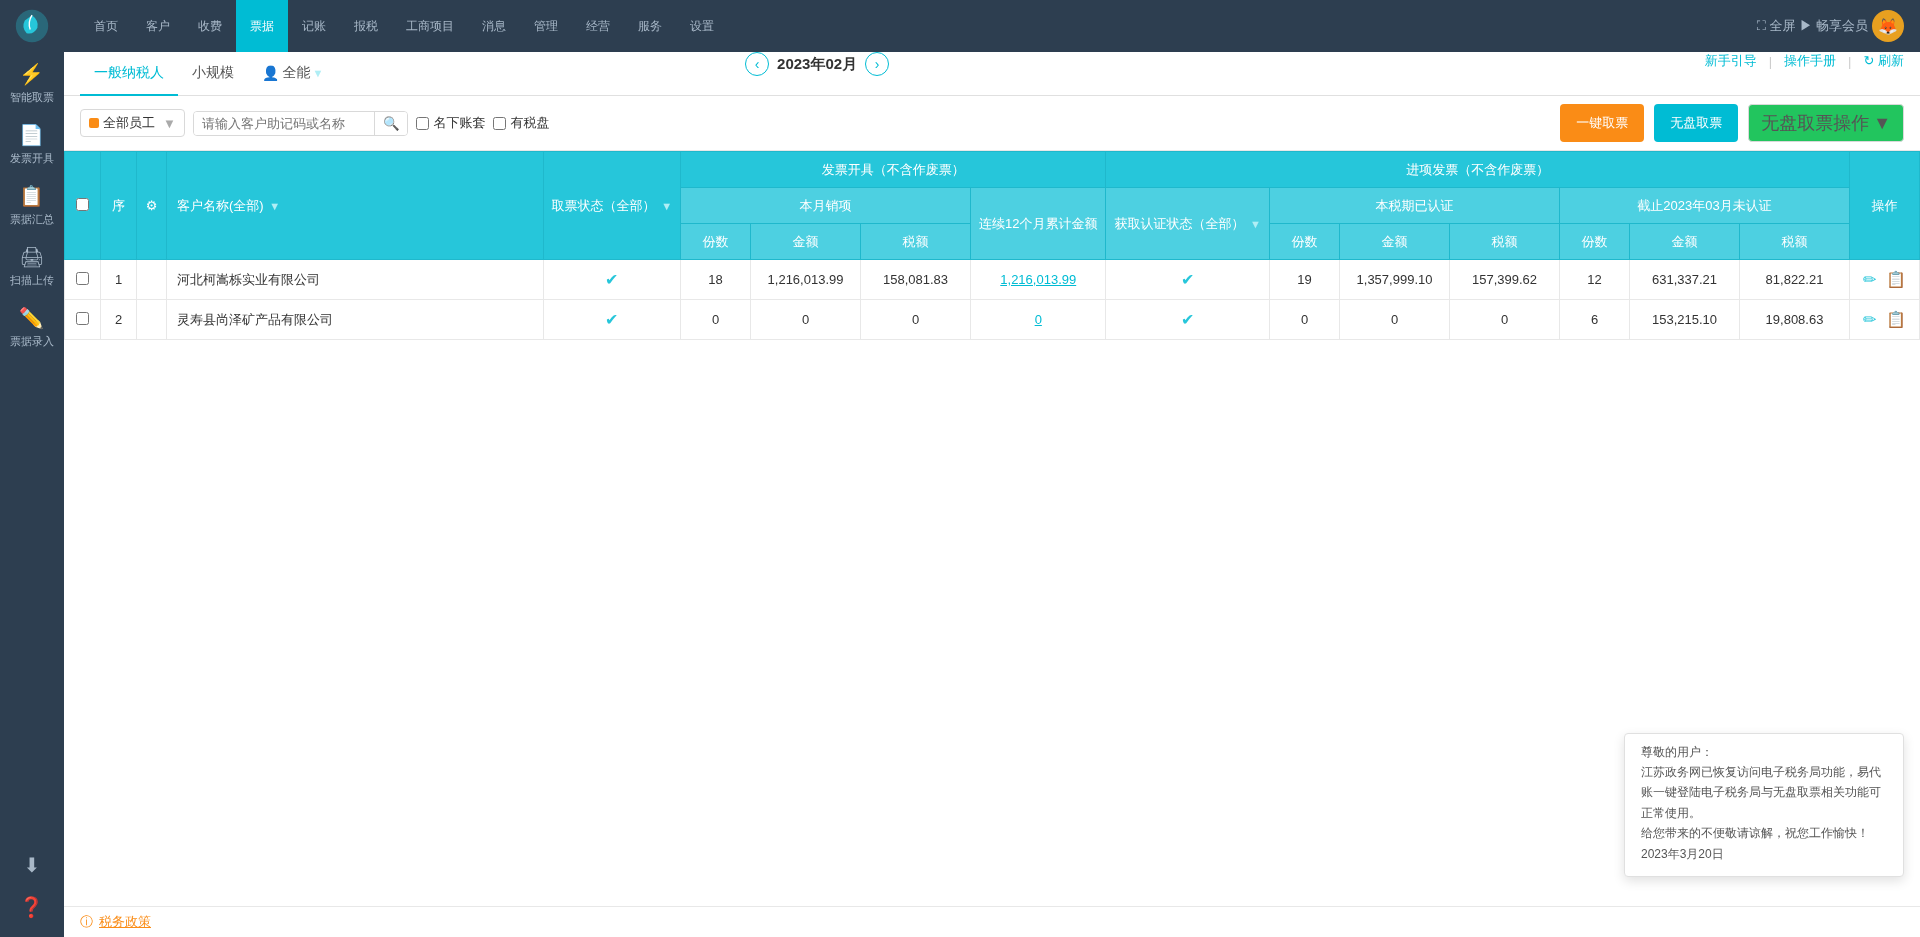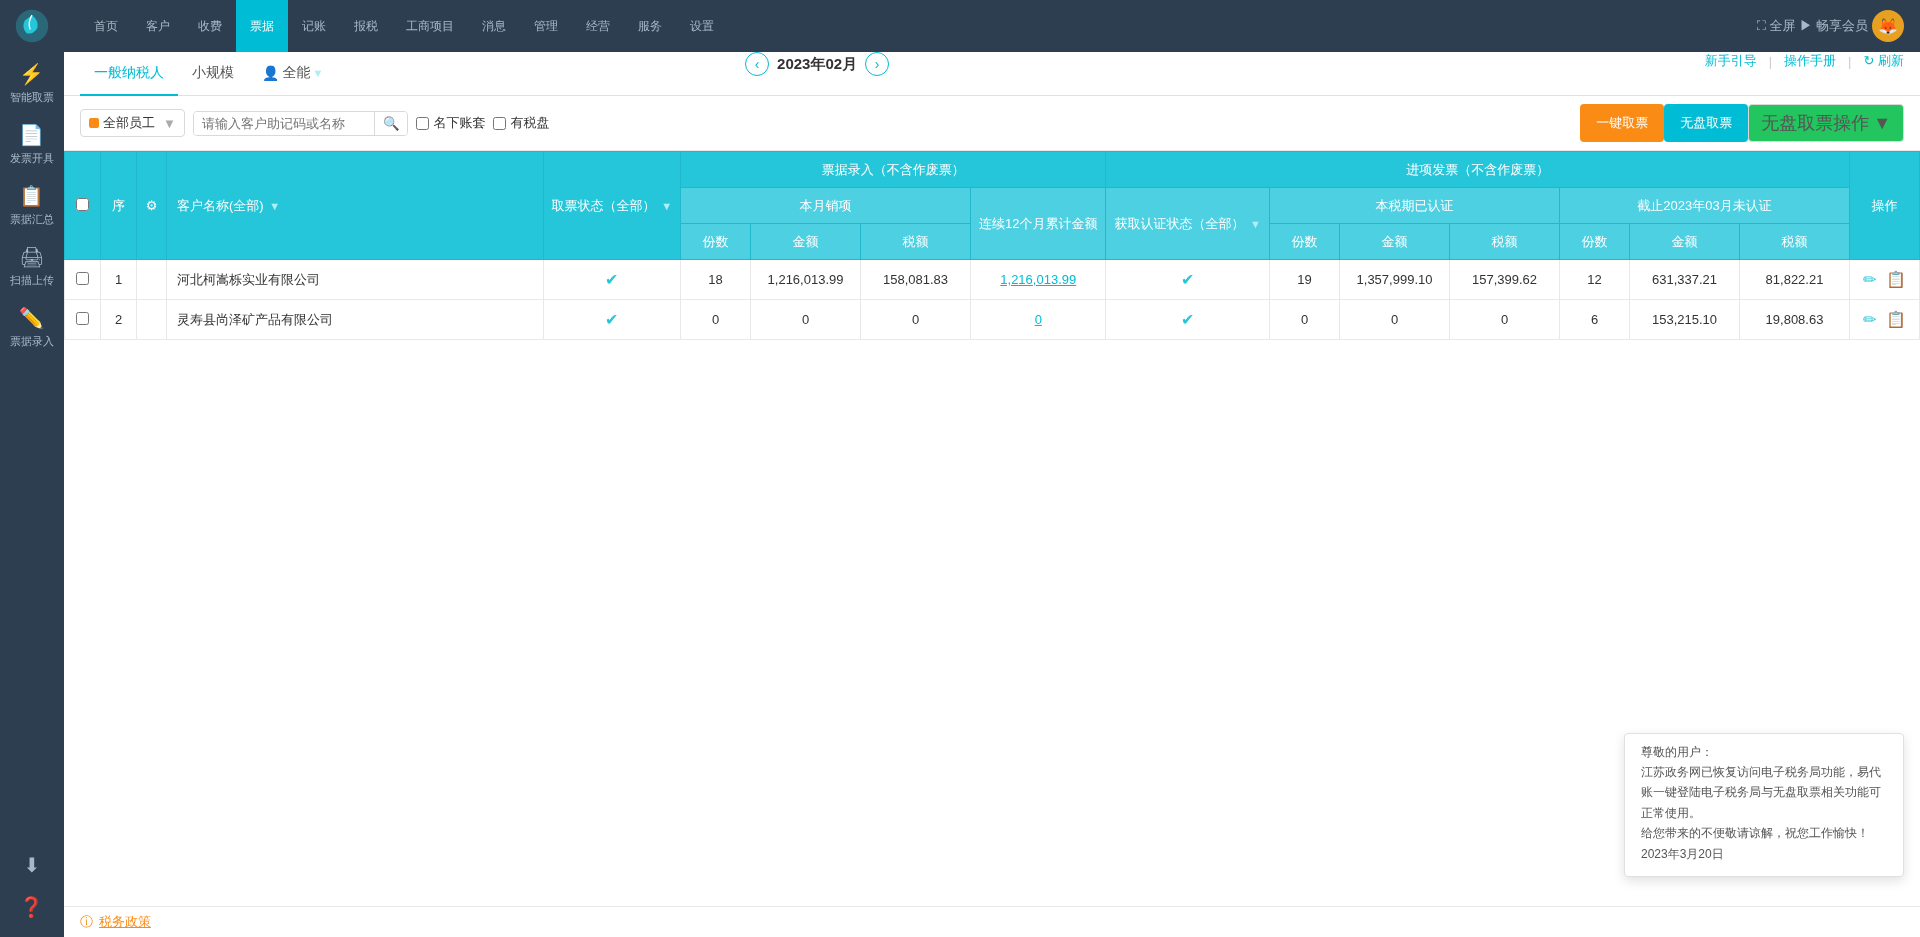--- a/index.html
+++ b/index.html
@@ -190,21 +190,21 @@
       border: none;
       border-left: 1px solid #d9d9d9;
       padding: 4px 8px;
       cursor: pointer;
       color: #888;
     }
     .checkbox-wrap {
       display: flex; align-items: center; gap: 4px; font-size: 13px; cursor: pointer;
     }
     .checkbox-wrap input { cursor: pointer; }
-    .toolbar-right { margin-left: auto; display: flex; gap: 0; }
+    .toolbar-right { margin-left: auto; display: flex; gap: 10px; }
     .btn-orange {
       background: #fa8c16; color: #fff; border: none; border-radius: 4px;
       padding: 6px 16px; cursor: pointer; font-size: 13px; white-space: nowrap;
       font-family: inherit;
     }
     .btn-teal {
       background: #00bcd4; color: #fff; border: none; border-radius: 4px;
       padding: 6px 16px; cursor: pointer; font-size: 13px; white-space: nowrap;
       font-family: inherit;
     }
@@ -456,21 +456,21 @@
           <th rowspan="3" style="width:30px;">⚙</th>
           <th rowspan="3" style="min-width:180px;text-align:left;padding-left:10px;" class="left">
             <span>客户名称(全部)</span>
             <span class="filter-icon">▼</span>
           </th>
           <th rowspan="3" style="width:100px;">
             <span>取票状态（全部）</span>
             <span class="filter-icon">▼</span>
           </th>
           <th colspan="4" class="th-group">
-            <span>票据录入（不含作废票）</span>
+            <span>发票开具（不含作废票）</span>
           </th>
           <th colspan="7" class="th-group">
             <span>进项发票（不含作废票）</span>
           </th>
           <th rowspan="3" style="width:70px;">
             <span>操作</span>
           </th>
         </tr>
         <tr>
           <th colspan="3" class="th-sub">

